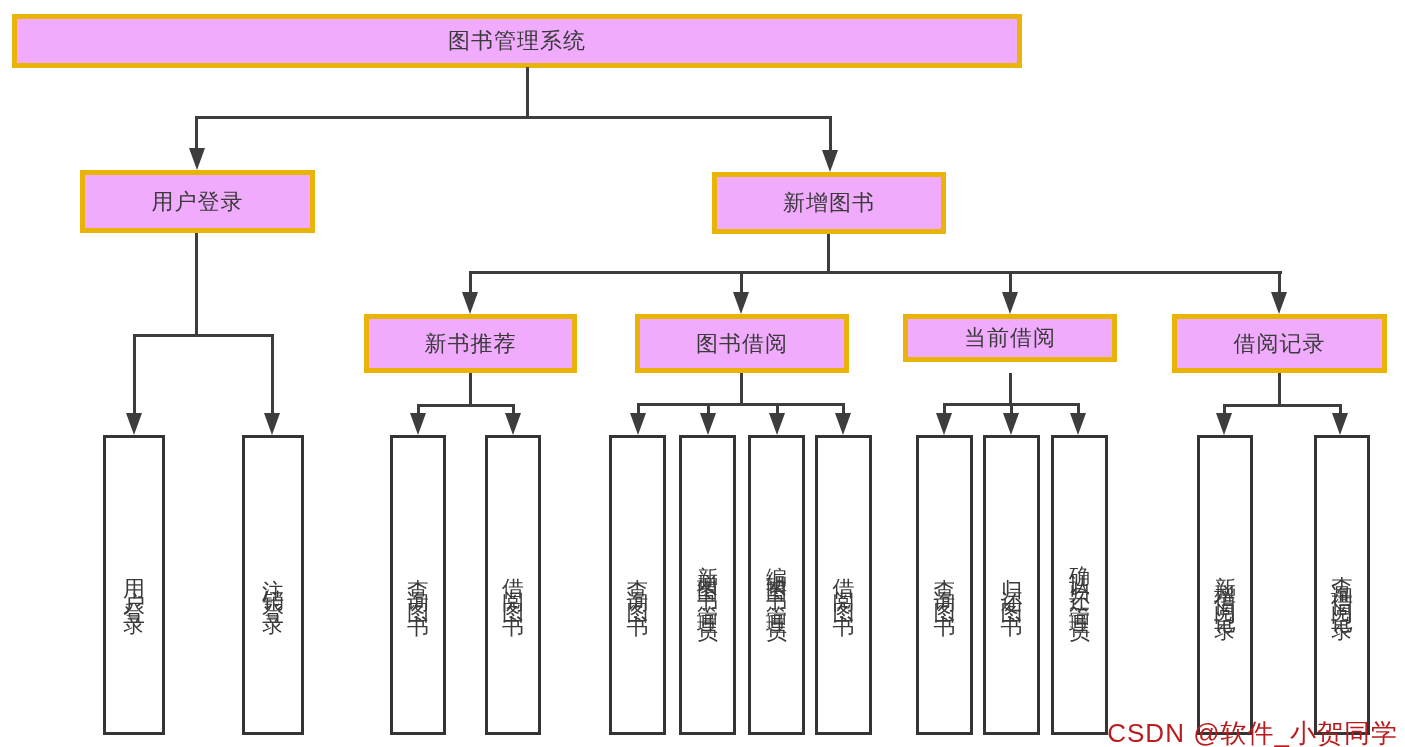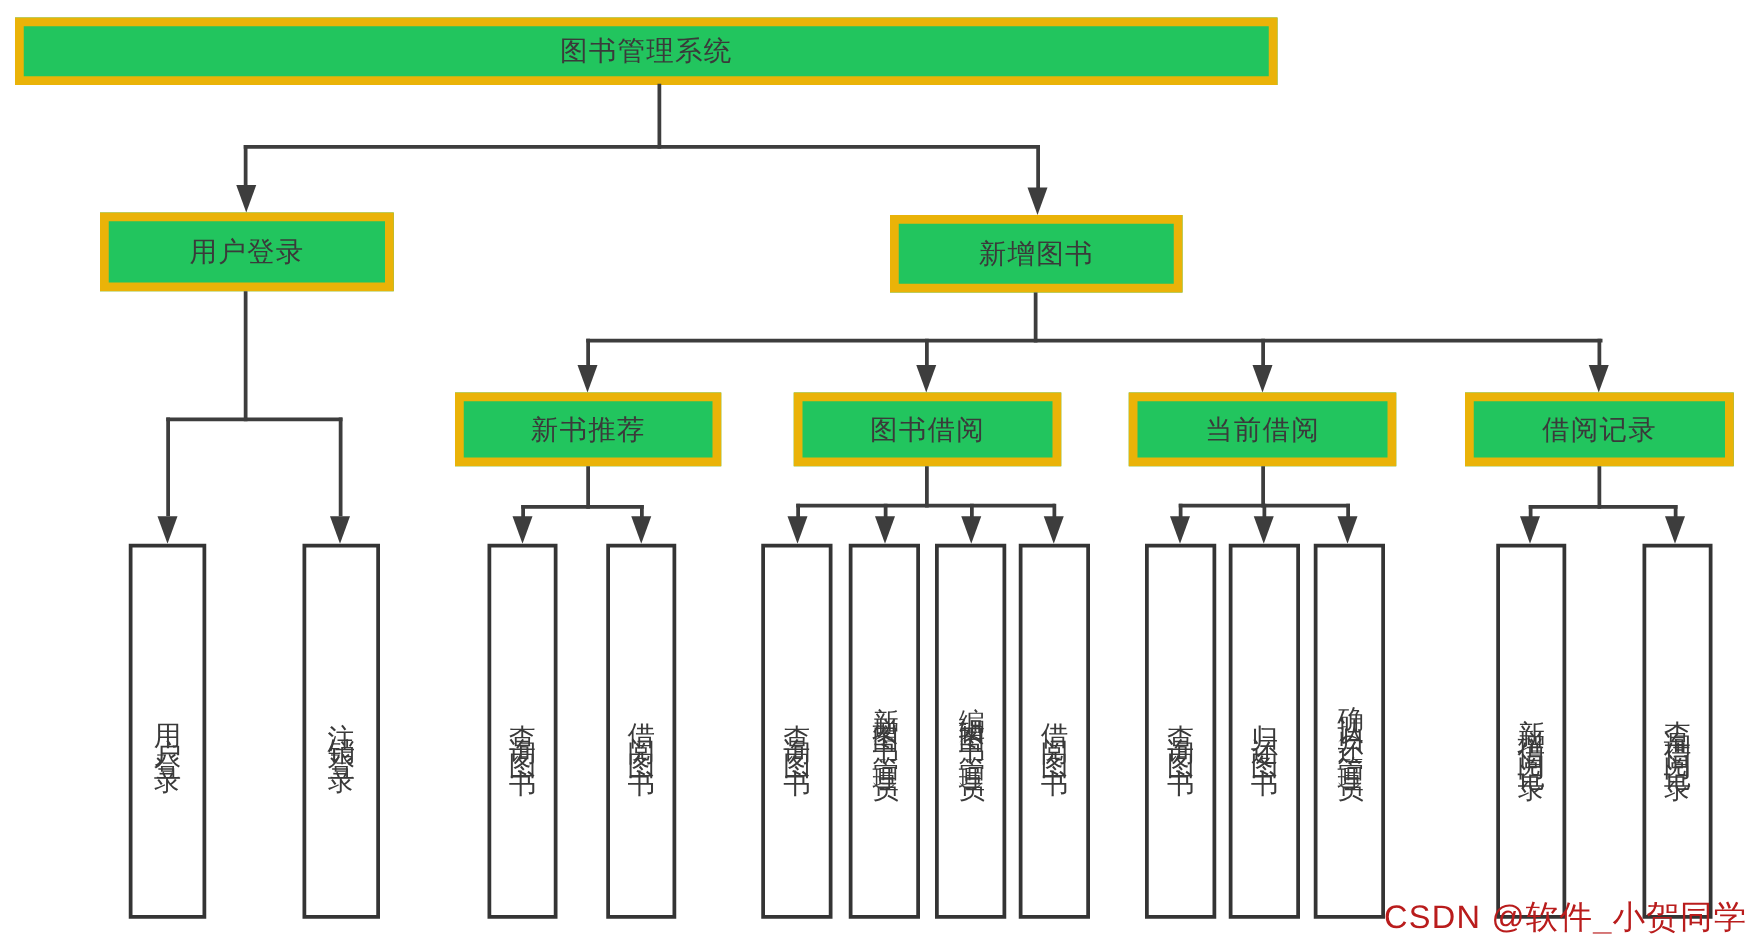--- a/index.html
+++ b/index.html
@@ -5,21 +5,21 @@
   html,body { margin:0; padding:0; background:#fff; }
   .canvas {
     position:relative; width:1405px; height:747px;
     background:#ffffff; overflow:hidden;
     font-family:"Liberation Sans", sans-serif;
     color:#353535;
   }
   
   .hbox {
     position:absolute; box-sizing:border-box;
-    border:7px solid #eab308; background:#22c55e;
+    border:5px solid #eab308; background:#f0abfc;
     display:flex; align-items:center; justify-content:center;
     font-size:22px; letter-spacing:1px; color:#3a3a3a;
   }
   
   .vbox {
     position:absolute; box-sizing:border-box;
     border:3px solid #343434; background:#fff;
     display:flex; align-items:center; justify-content:center;
     top:435px; height:300px;
   }
@@ -86,21 +86,21 @@
   <div class="arr" style="left:1002px; top:292px;"></div>
   <div class="vl" style="left:1278px; top:271px; height:22px;"></div>
   <div class="arr" style="left:1271px; top:292px;"></div>
 
   <div class="hbox" style="left:635px; top:314px; width:214px; height:59px;">
     <span>图书借阅</span>
   </div>
   <div class="hbox" style="left:364px; top:314px; width:213px; height:59px;">
     <span>新书推荐</span>
   </div>
-  <div class="hbox" style="left:903px; top:314px; width:214px; height:59px;align-items:center;">
+  <div class="hbox" style="left:903px; top:314px; width:214px; height:48px;align-items:center;">
     <span>当前借阅</span>
   </div>
   <div class="hbox" style="left:1172px; top:314px; width:215px; height:59px;">
     <span>借阅记录</span>
   </div>
 
   <div class="vl" style="left:469px; top:373px; height:34px;"></div>
   <div class="hl" style="left:417px; top:404px; width:98px;"></div>
   <div class="vl" style="left:417px; top:404px; height:10px;"></div>
   <div class="arr" style="left:410px; top:413px;"></div>

